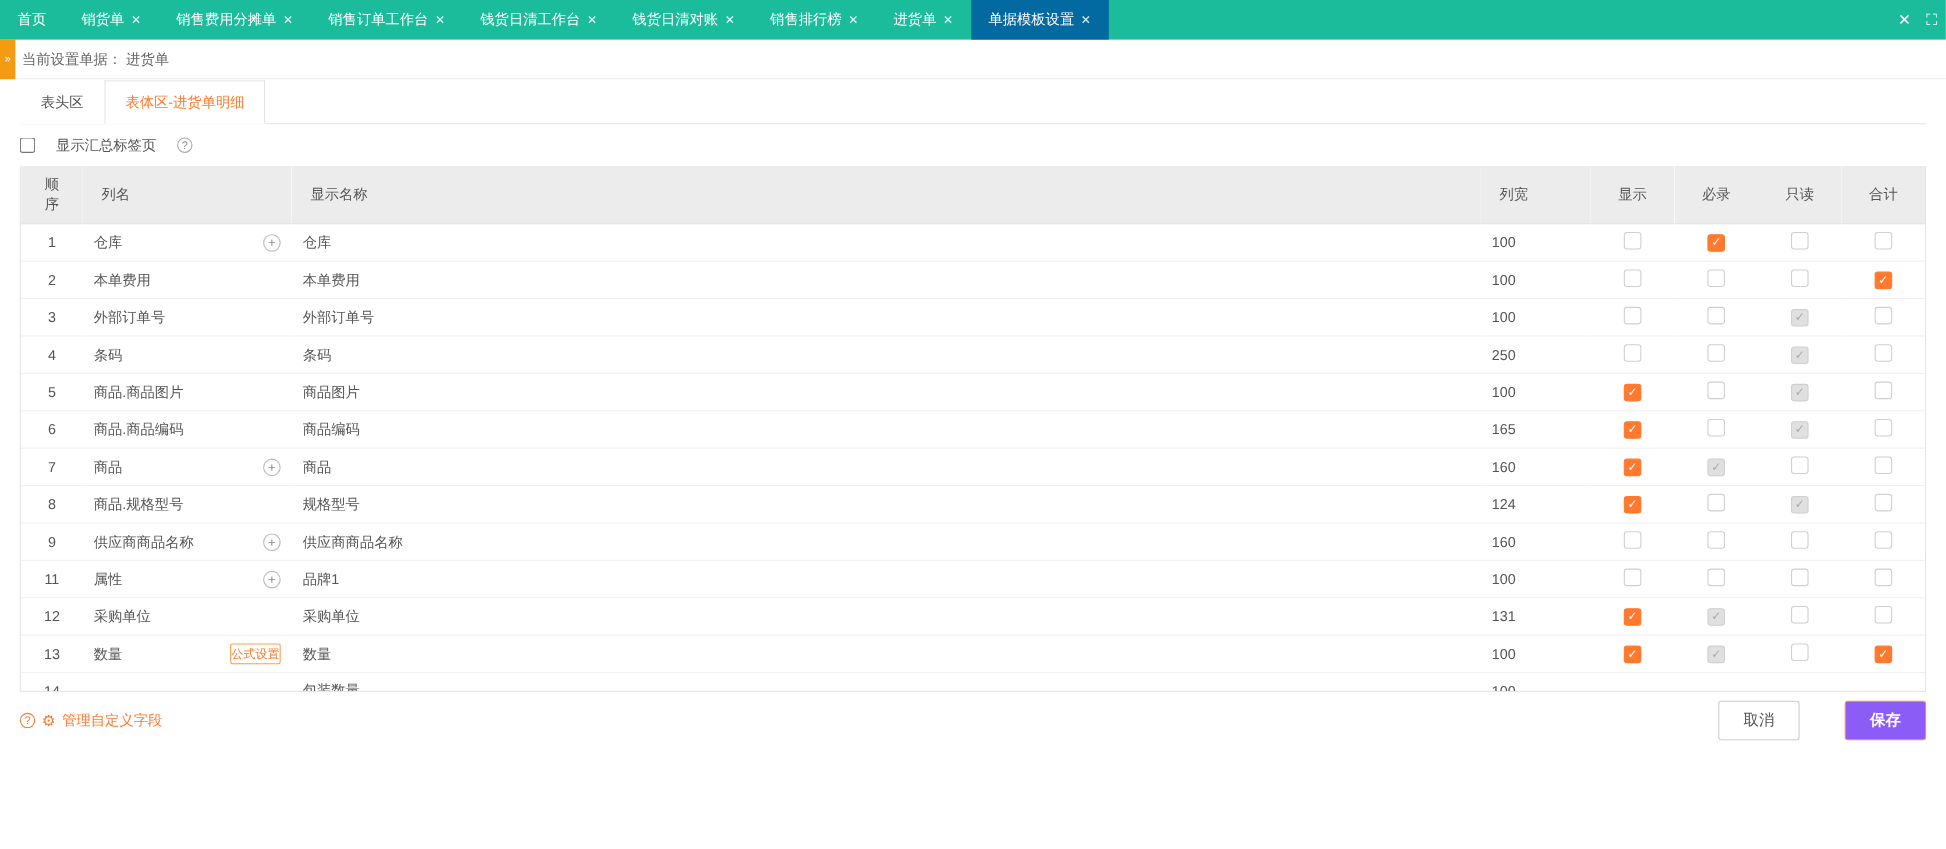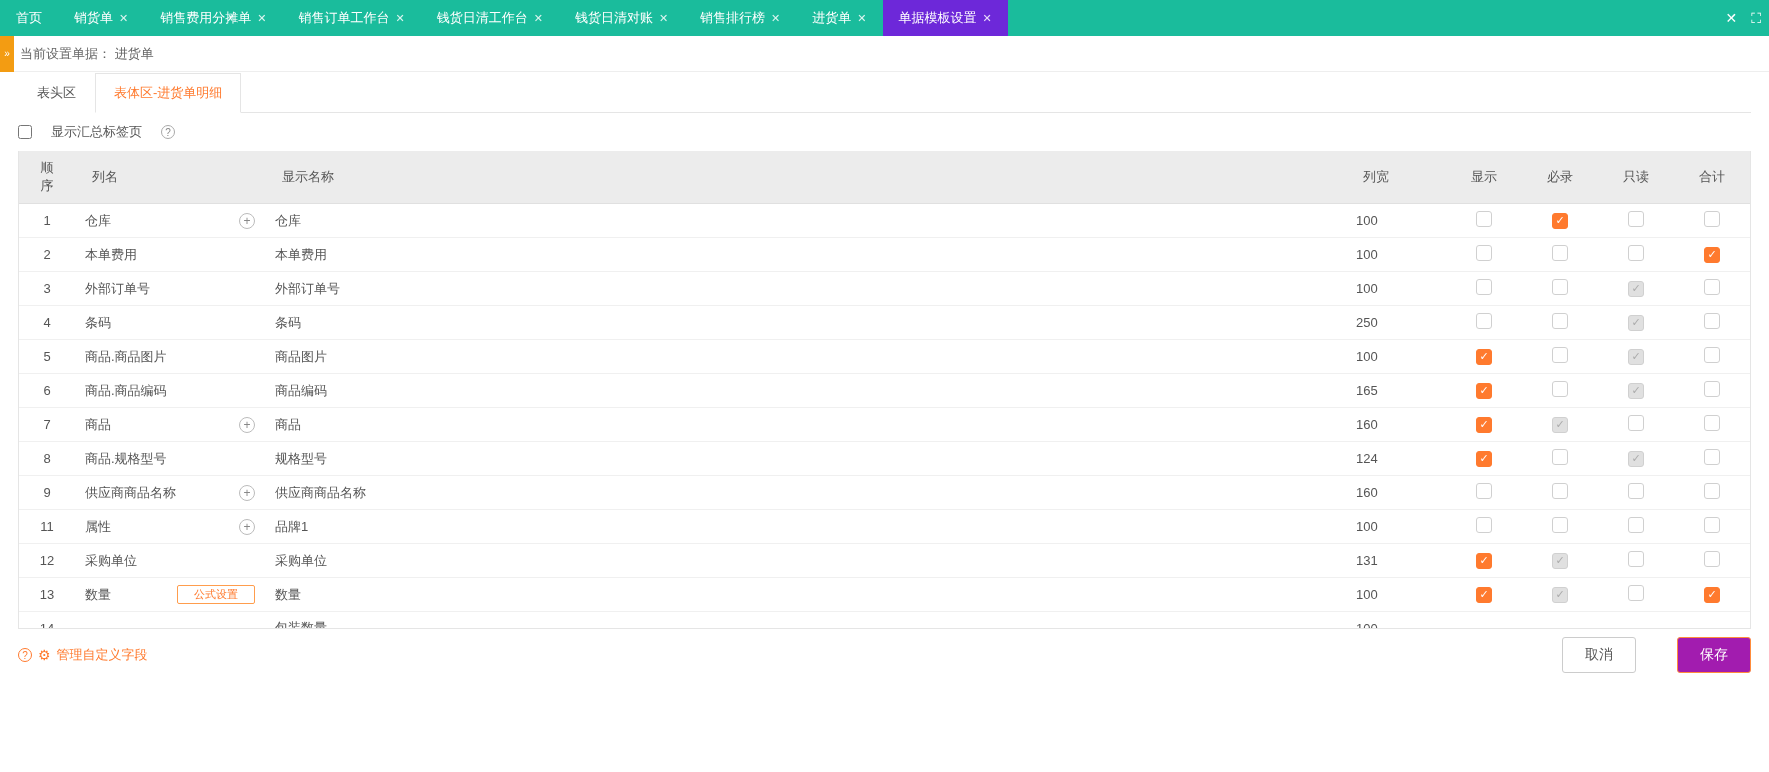--- a/index.html
+++ b/index.html
@@ -1,21 +1,21 @@
 <!DOCTYPE html>
 <html><head>
 <meta charset="utf-8">
 <style>
 * { box-sizing: border-box; margin: 0; padding: 0; }
 body { font-family: "Microsoft YaHei", Arial, sans-serif; font-size: 13px; color: #333; background: #fff; }
 
 
 .top-tabs { background: #1abc9c; display: flex; align-items: center; height: 36px; position: relative; }
 .top-tab { padding: 0 16px; height: 36px; display: flex; align-items: center; color: #fff; cursor: pointer; font-size: 13px; gap: 6px; }
-.top-tab.active { background: #6d28d9; justify-content: center; }
+.top-tab.active { background: #0369a1; justify-content: center; }
 .top-tab .close { font-size: 11px; opacity: 0.85; }
 .top-tabs-right { position: absolute; right: 8px; display: flex; gap: 14px; color: #fff; font-size: 14px; }
 .top-tabs-right span { cursor: pointer; }
 
 
 .sub-header { display: flex; align-items: center; height: 36px; background: #fff; border-bottom: 1px solid #eee; font-size: 13px; }
 .chevron-badge { width: 14px; height: 36px; background: #f39c12; display: flex; align-items: center; justify-content: center; color: #fff; font-size: 10px; }
 .sub-header-text { padding-left: 6px; color: #666; }
 
 
@@ -31,42 +31,42 @@
 
 .table-wrap { margin: 0 18px; border: 1px solid #e5e5e5; border-top: none; height: 478px; overflow-y: auto; position: relative; }
 table { width: 100%; border-collapse: collapse; table-layout: fixed; }
 thead th { background: #ececec; font-weight: normal; color: #555; text-align: left; padding: 8px 17px; border-bottom: 1px solid #e0e0e0; position: sticky; top: 0; }
 tbody td { padding: 7px 10px; border-bottom: 1px solid #f0f0f0; color: #555; vertical-align: middle; }
 
 th.col-seq, td.col-seq { width: 56px; text-align: center; }
 th.col-name, td.col-name { width: 190px; }
 td.col-name .inner { display: flex; align-items: center; justify-content: space-between; }
 .plus-circ { width: 16px; height: 16px; border: 1px solid #bbb; border-radius: 50%; display: inline-flex; align-items: center; justify-content: center; font-size: 12px; color: #888; cursor: pointer; background: #fff; }
-.formula-tag { border: 1px solid #ff9d4d; color: #ff7a2e; font-size: 11px; padding: 1px 16px; border-radius: 2px; cursor: pointer; }
+.formula-tag { border: 1px solid #ff9d4d; color: #ff7a2e; font-size: 11px; padding: 1px 0; border-radius: 2px; cursor: pointer; }
 
 th.col-disp, td.col-disp { }
 th.col-width, td.col-width { width: 100px; }
 th.col-chk, td.col-chk { width: 76px; text-align: center; }
 
 
 .chk { width: 16px; height: 16px; border: 1px solid #d0d0d0; border-radius: 3px; display: inline-flex; align-items: center; justify-content: center; background: #fff; cursor: pointer; }
 .chk.checked { background: #ff7a2e; border-color: #ff7a2e; }
 .chk.checked::after { content: "✓"; color: #fff; font-size: 11px; line-height: 1; }
 .chk.disabled { background: #f2f2f2; cursor: not-allowed; }
 .chk.disabled.checked { background: #e0e0e0; border-color: #d0d0d0; }
 .chk.disabled.checked::after { color: #aaa; }
 
 
 .footer { display: flex; align-items: center; justify-content: space-between; padding: 8px 18px 10px; }
 .footer-left { display: flex; align-items: center; gap: 6px; color: #ff7a2e; font-size: 13px; }
 .footer-left .help-circ { border-color: #ff7a2e; color: #ff7a2e; }
 .gear-icon { color: #ff7a2e; font-size: 14px; }
 .footer-right { display: flex; gap: 10px; }
 .btn { padding: 8px 22px; border-radius: 3px; font-size: 14px; cursor: pointer; border: 1px solid #ccc; background: #fff; color: #555; margin-left: 31px; }
-.btn.primary { background: #a21caf; border-color: #ff8c3b; color: #fff; }
+.btn.primary { background: #8b5cf6; border-color: #ff8c3b; color: #fff; font-weight: bold; }
 
 
 .table-wrap::-webkit-scrollbar { width: 8px; }
 .table-wrap::-webkit-scrollbar-thumb { background: #c7c7c7; border-radius: 4px; }
 .table-wrap::-webkit-scrollbar-track { background: #f1f1f1; }
 </style>
 </head>
 <body>
 
 <div class="top-tabs">

